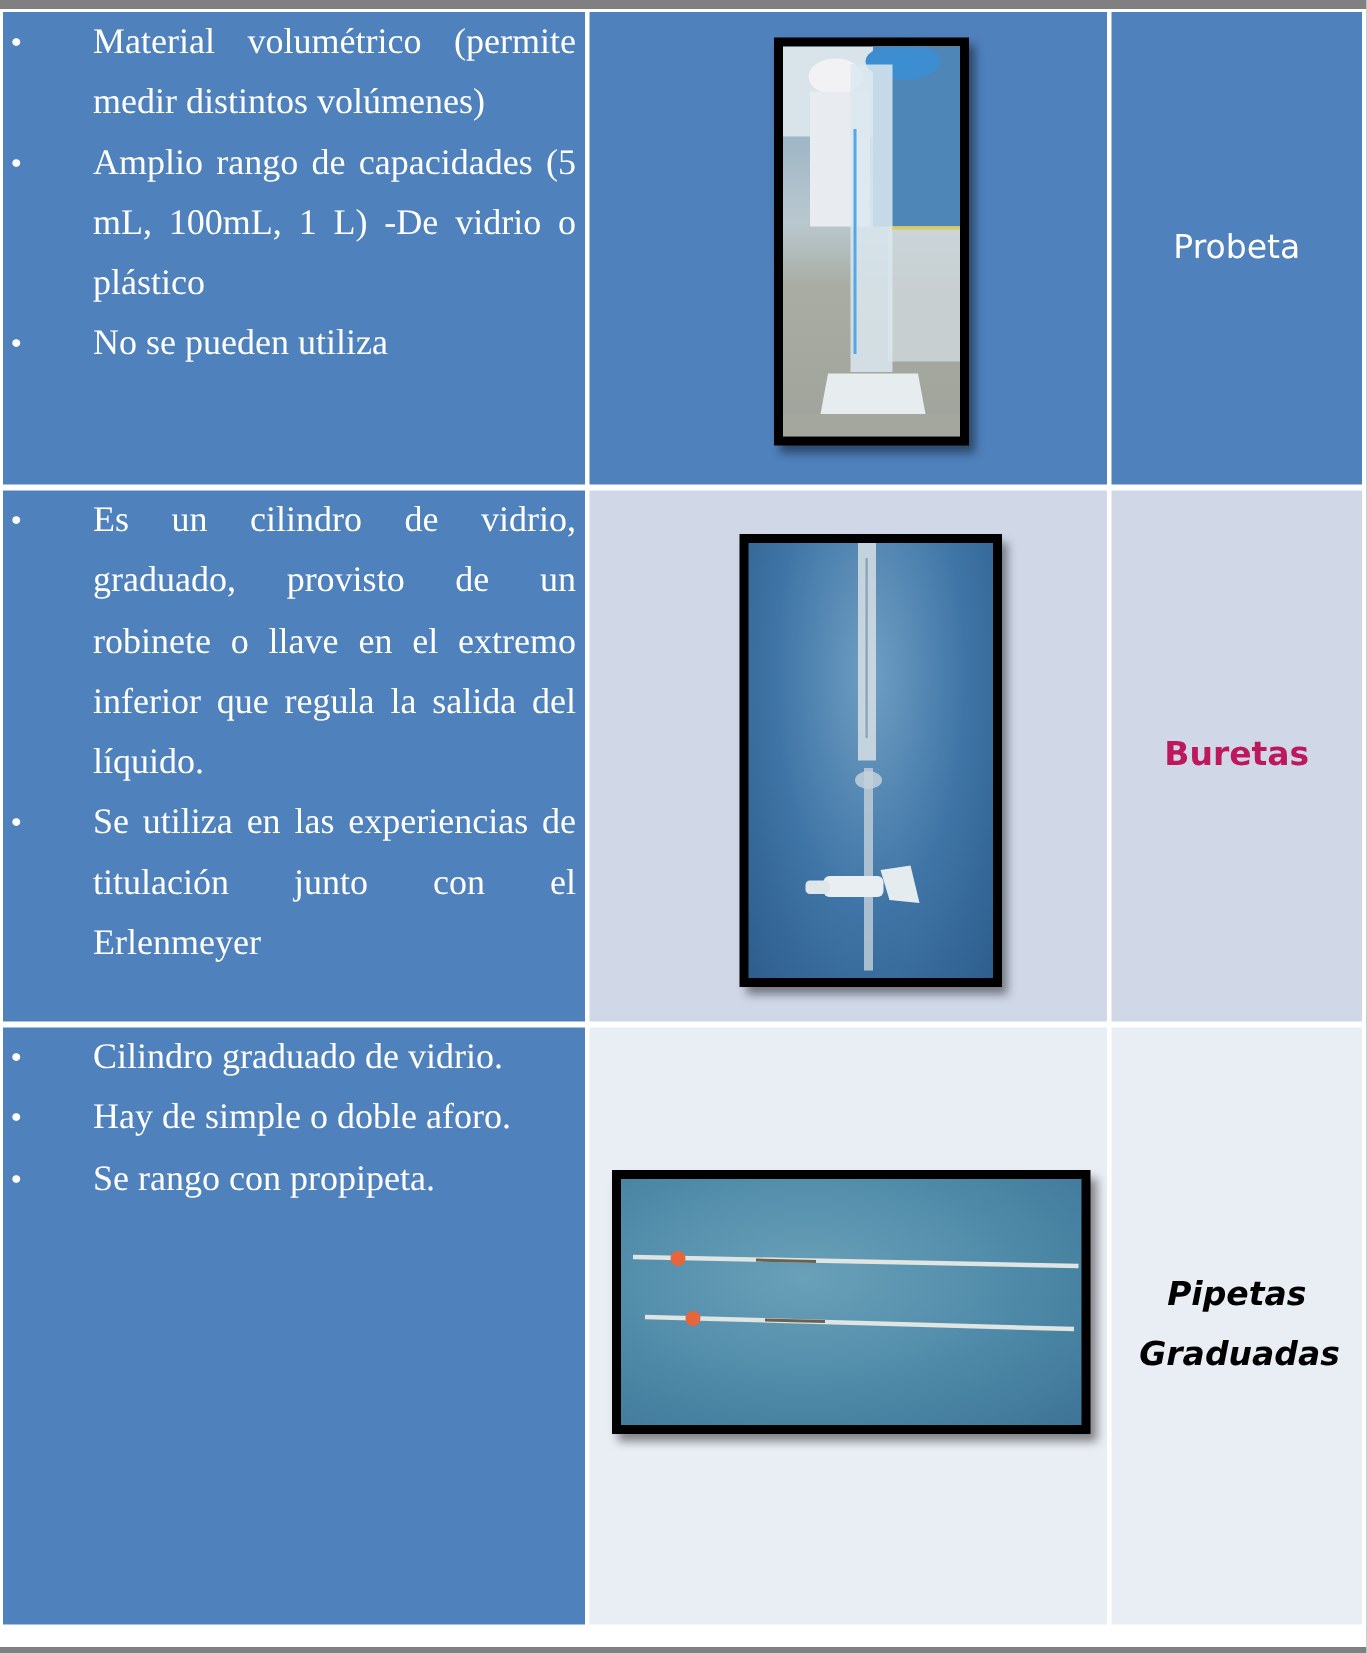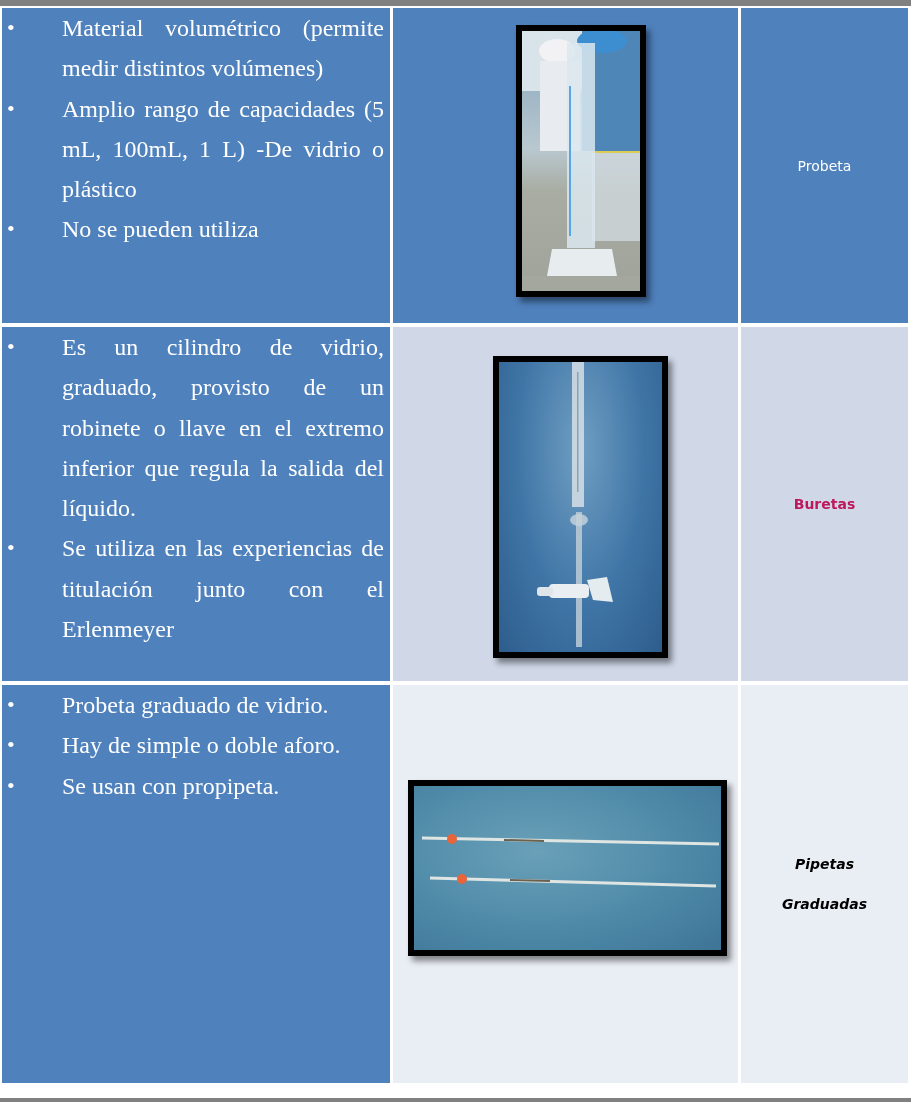--- a/index.html
+++ b/index.html
@@ -6,21 +6,21 @@
   body { width:911px; height:1102px; background:#808080; position:relative; overflow:hidden; font-family:"Liberation Serif", serif; }
   .table { position:absolute; left:0; top:6px; width:911px; background:#ffffff; }
   .row { position:absolute; left:0; width:911px; }
   .cell { position:absolute; top:0; bottom:0; box-sizing:border-box; }
   .c1 { left:2px; width:388px; background:#4f81bd; }
   .c2 { left:393px; width:345px; }
   .c3 { left:741px; width:167px; display:flex; align-items:center; justify-content:center; text-align:center; }
   ul.bullets { list-style:none; margin:0; padding:0; }
   ul.bullets li { position:relative; padding-left:60px; padding-right:6px; color:#ffffff; font-size:24px; line-height:40.3px; text-align:justify; text-align-last:left; }
   ul.bullets li::before { content:"\2022"; position:absolute; left:5px; top:0; font-size:22px; color:#ffffff; }
-  .name { font-family:"DejaVu Sans", sans-serif; font-size:14px; line-height:40px; }
+  .name { font-family:"DejaVu Sans", sans-serif; font-size:22px; line-height:40px; }
   .img-frame { position:absolute; background:#000; box-shadow:4px 5px 6px rgba(0,0,0,0.45); }
   .img-inner { position:absolute; left:6px; top:6px; right:6px; bottom:6px; overflow:hidden; }
 </style>
 </head>
 <body>
 
 <div class="table">
 
   <div class="row" style="top:2px;height:315px;">
     <div class="cell c1" style="padding-top:0px;">
@@ -77,23 +77,23 @@
       </div>
     </div>
     <div class="cell c3" style="background:#d0d8e8;">
       <span class="name" style="color:#be185d;font-weight:bold;">Buretas</span>
     </div>
   </div>
 
   <div class="row" style="top:679px;height:398px;">
     <div class="cell c1">
       <ul class="bullets">
-        <li>Probeta graduado de vidrio.</li>
+        <li>Cilindro graduado de vidrio.</li>
         <li>Hay de simple o doble aforo.</li>
-        <li>Se usan con propipeta.</li>
+        <li>Se rango con propipeta.</li>
       </ul>
     </div>
     <div class="cell c2" style="background:#e9edf4;">
       <div class="img-frame" style="left:15px;top:95px;width:319px;height:176px;">
         <div class="img-inner" style="background:radial-gradient(ellipse at 40% 40%,#6aa0b8 0%,#4e8aa8 55%,#3e7496 100%);">
           <svg width="307" height="164" viewBox="0 0 307 164">
             <line x1="8" y1="52" x2="305" y2="58" stroke="#dfe5e2" stroke-width="3"></line>
             <circle cx="38" cy="53" r="5" fill="#e8643a"></circle>
             <line x1="90" y1="54" x2="130" y2="55" stroke="#6a6150" stroke-width="2"></line>
             <line x1="16" y1="92" x2="302" y2="100" stroke="#dfe5e2" stroke-width="3"></line>

